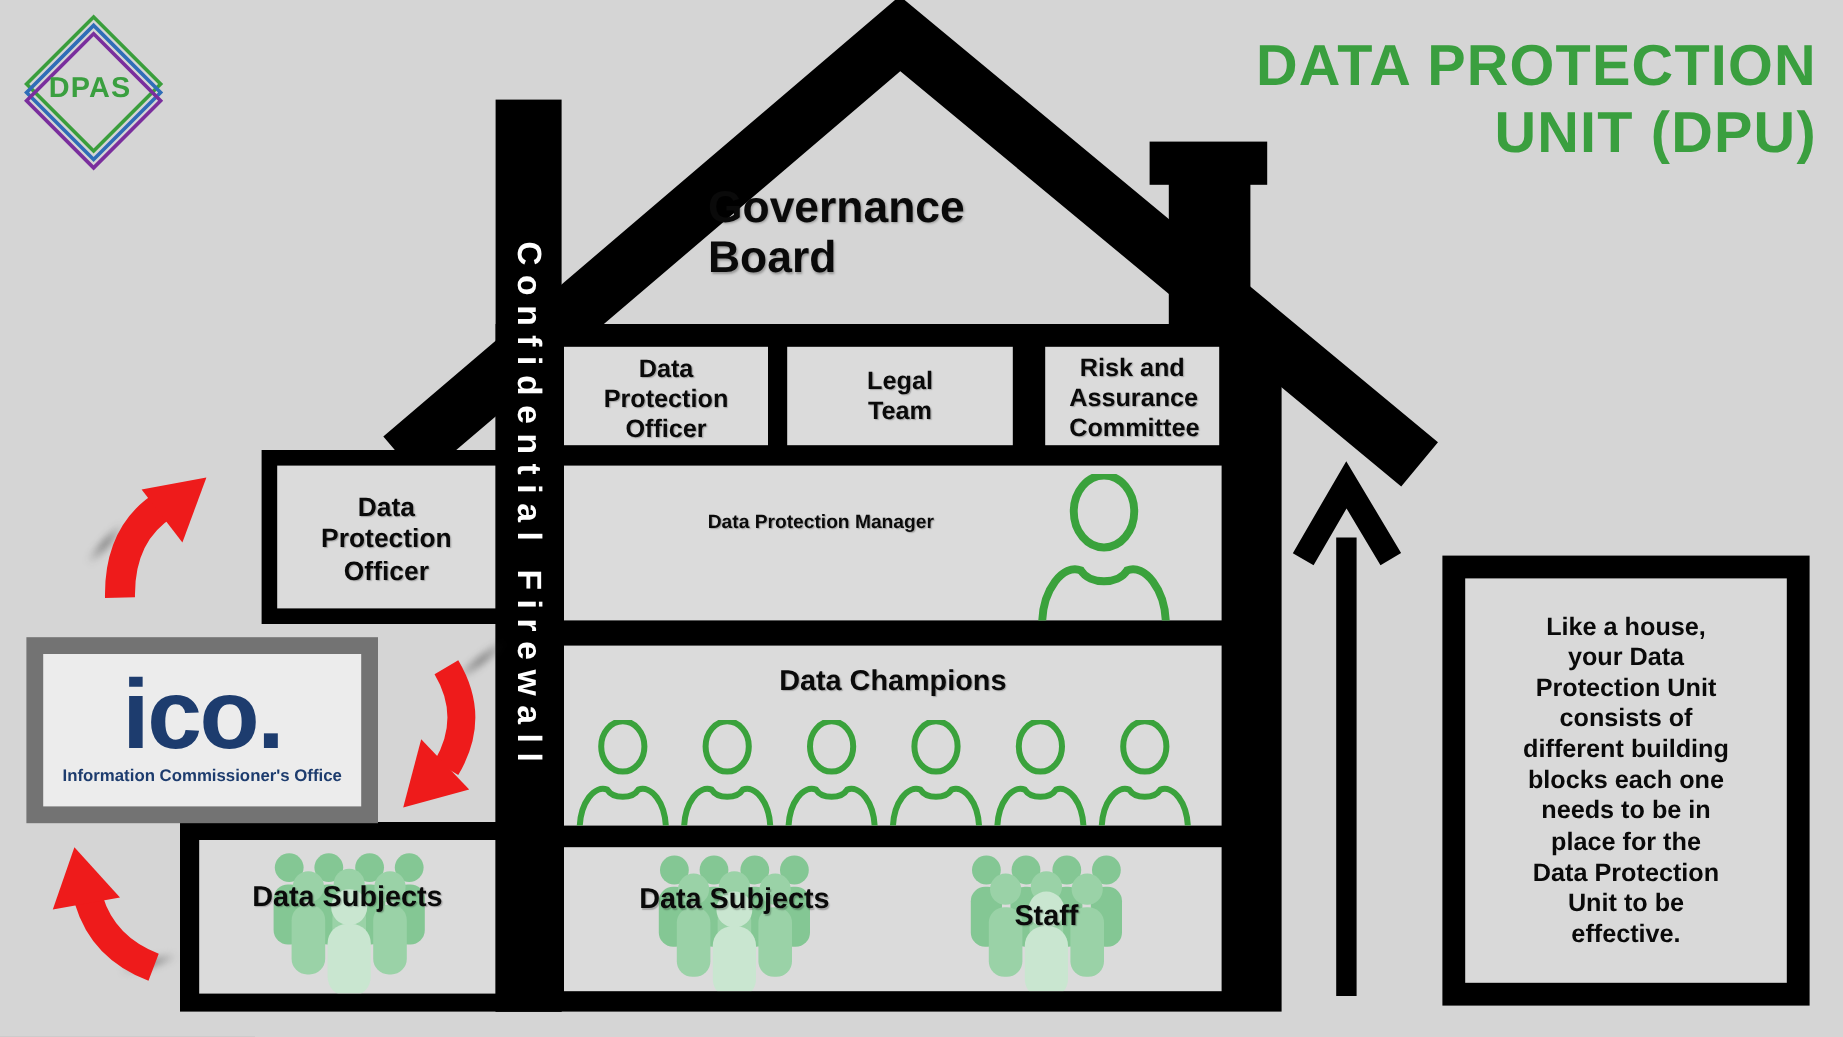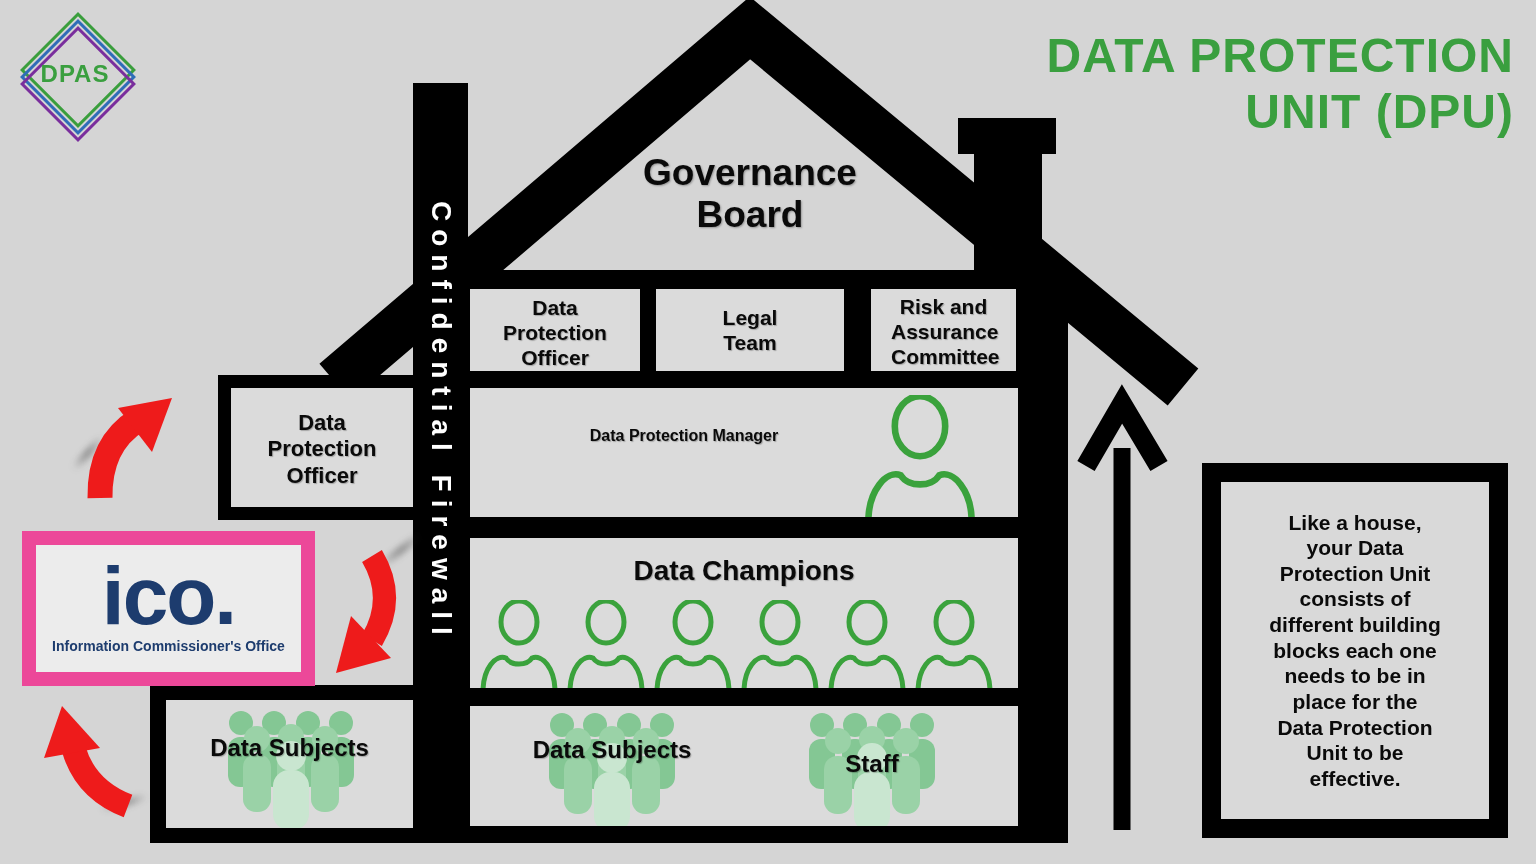--- a/index.html
+++ b/index.html
@@ -19,34 +19,34 @@
 
   
   .page-title{position:absolute;right:22px;top:28px;width:640px;text-align:right;
     color:#3a9f3f;font-size:48px;line-height:1.16;letter-spacing:1px;}
 
   
   .house-body{position:absolute;left:413px;top:270px;width:655px;height:573px;background:#000;}
   .room{position:absolute;background:#dbdbdb;overflow:hidden;}
   .room-label{position:absolute;width:100%;text-align:center;line-height:1.2;
     text-shadow:1px 1px 1px rgba(0,0,0,0.25);}
-  .gov-label{position:absolute;left:590px;top:152px;width:320px;text-align:center;
+  .gov-label{position:absolute;left:590px;top:152px;width:320px;
     font-size:37px;line-height:1.14;text-shadow:1px 1px 2px rgba(0,0,0,0.3);}
 
   
   .firewall{position:absolute;left:413px;top:83px;width:55px;height:760px;background:#000;}
   .firewall-text{position:absolute;left:50%;top:118px;transform:translateX(-50%);
     writing-mode:vertical-rl;color:#fff;font-size:28px;letter-spacing:8px;white-space:nowrap;}
 
   
   .black-box{position:absolute;background:#000;}
   .inner-gray{position:absolute;background:#dbdbdb;overflow:hidden;}
 
   
-  .ico-box{position:absolute;left:22px;top:531px;width:293px;height:155px;background:#ec4899;}
+  .ico-box{position:absolute;left:22px;top:531px;width:293px;height:155px;background:#737373;}
   .ico-inner{position:absolute;left:14px;top:14px;right:14px;bottom:14px;background:#ececec;
     display:flex;flex-direction:column;align-items:center;justify-content:center;}
   .ico-word{color:#1d3c6e;font-size:82px;line-height:0.9;letter-spacing:-2px;margin-top:-4px;}
   .ico-sub{color:#1d3c6e;font-size:14px;margin-top:6px;}
 
   
   .note-box{position:absolute;left:1202px;top:463px;width:306px;height:375px;background:#000;}
   .note-inner{position:absolute;left:19px;top:19px;right:19px;bottom:19px;background:#d9d9d9;
     display:flex;align-items:center;justify-content:center;}
   .note-text{white-space:pre-line;text-align:center;font-size:21px;line-height:1.22;padding:0 14px;}
@@ -104,21 +104,21 @@
 
     <div class="room" style="left:57px;top:118px;width:548px;height:129px;">
       <div class="room-label" style="top:38px;left:-60px;font-size:16px;">Data Protection Manager</div>
       <svg class="abs" style="right:38px;bottom:-4px;" width="120" height="126" viewBox="0 0 100 105">
         <ellipse cx="50" cy="26" rx="21" ry="25" fill="none" stroke="#3aa23c" stroke-width="5.5"></ellipse>
         <path d="M7,105 C7,80 22,62 34,67 C40,77 60,77 66,67 C78,62 93,80 93,105" fill="none" stroke="#3aa23c" stroke-width="5.5"></path>
       </svg>
     </div>
 
     <div class="room" style="left:57px;top:268px;width:548px;height:150px;">
-      <div class="room-label" style="top:16px;font-size:28px;">Data Champions</div>
+      <div class="room-label" style="top:16px;font-size:24px;">Data Champions</div>
       <svg class="abs" style="left:0;bottom:-4px;" width="548" height="92" viewBox="0 0 548 92">
         <defs>
           <g id="person-o">
             <ellipse cx="42" cy="22" rx="18" ry="21" fill="none" stroke="#3aa23c" stroke-width="5"></ellipse>
             <path d="M6,92 C6,68 19,54 29,58 C34,66 50,66 55,58 C65,54 78,68 78,92" fill="none" stroke="#3aa23c" stroke-width="5"></path>
           </g>
         </defs>
         <use href="#person-o" x="7" y="0"></use>
         <use href="#person-o" x="94" y="0"></use>
         <use href="#person-o" x="181" y="0"></use>

